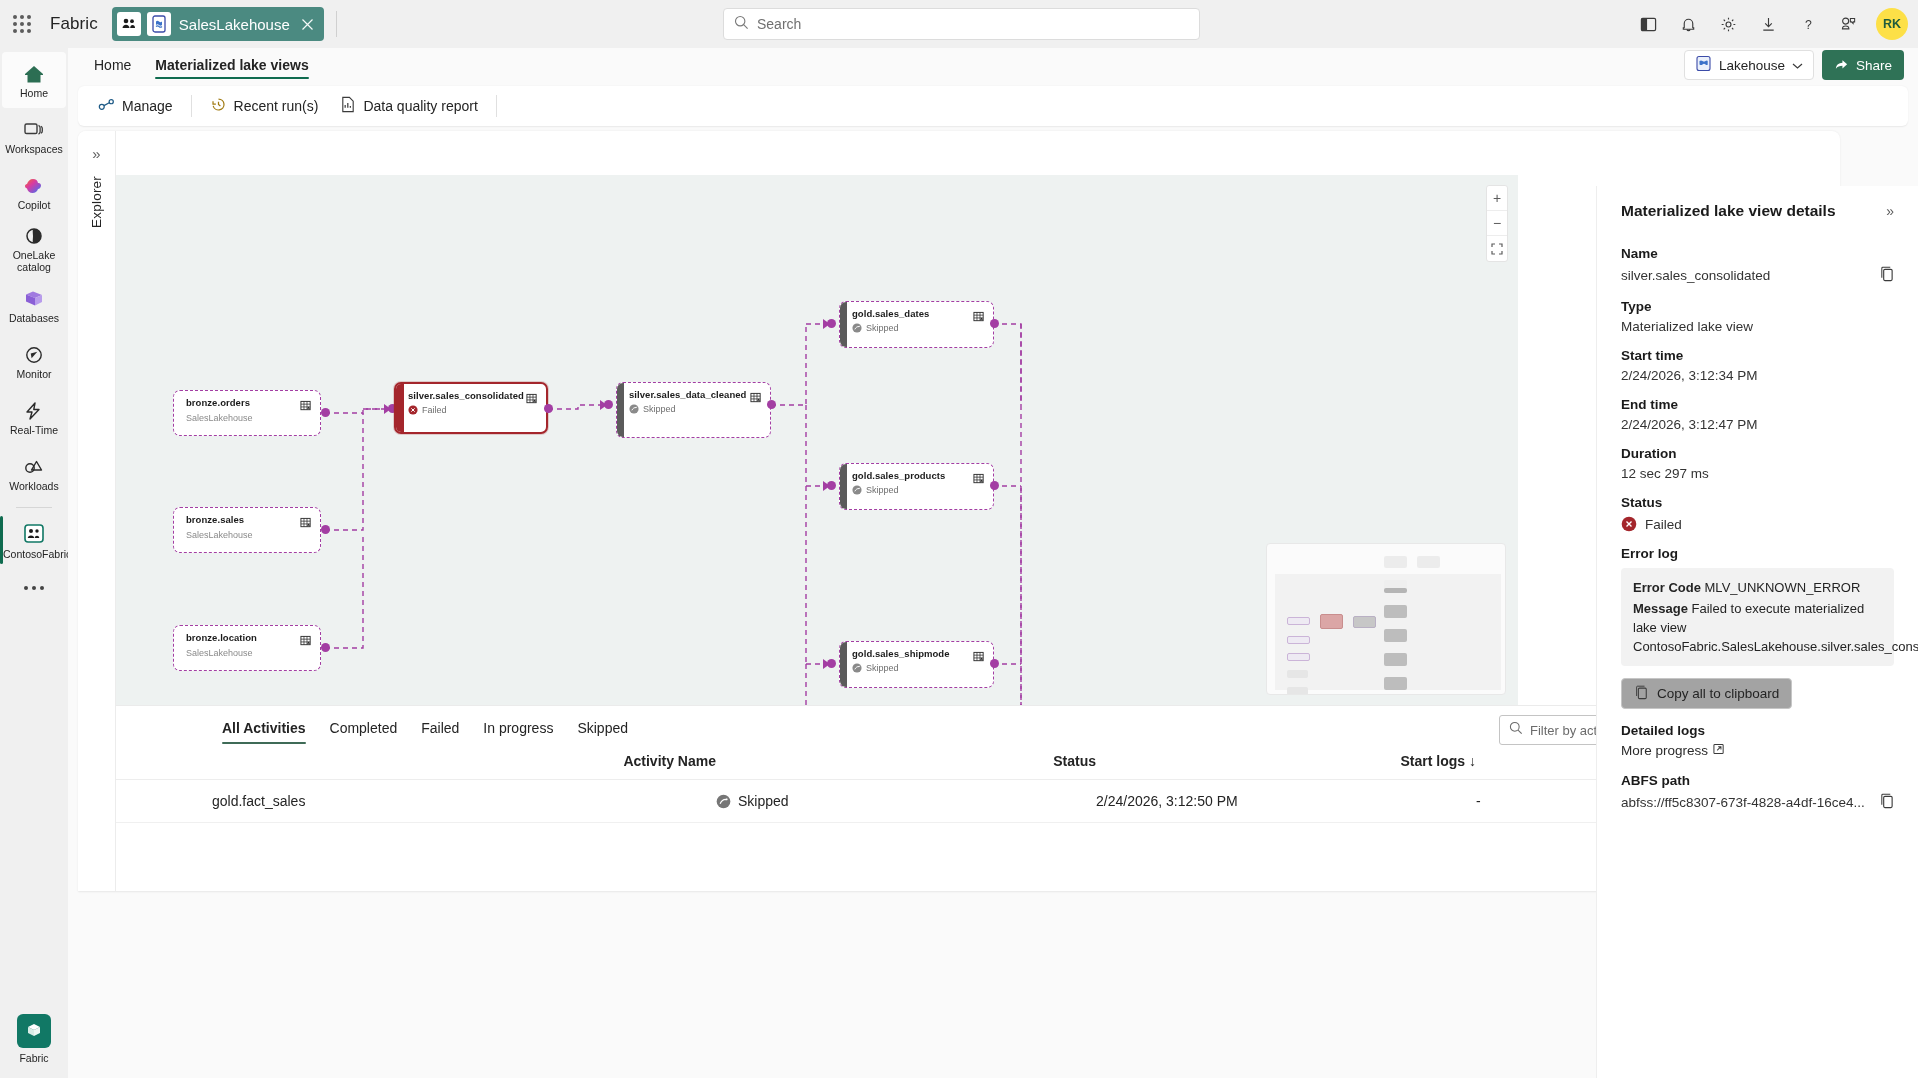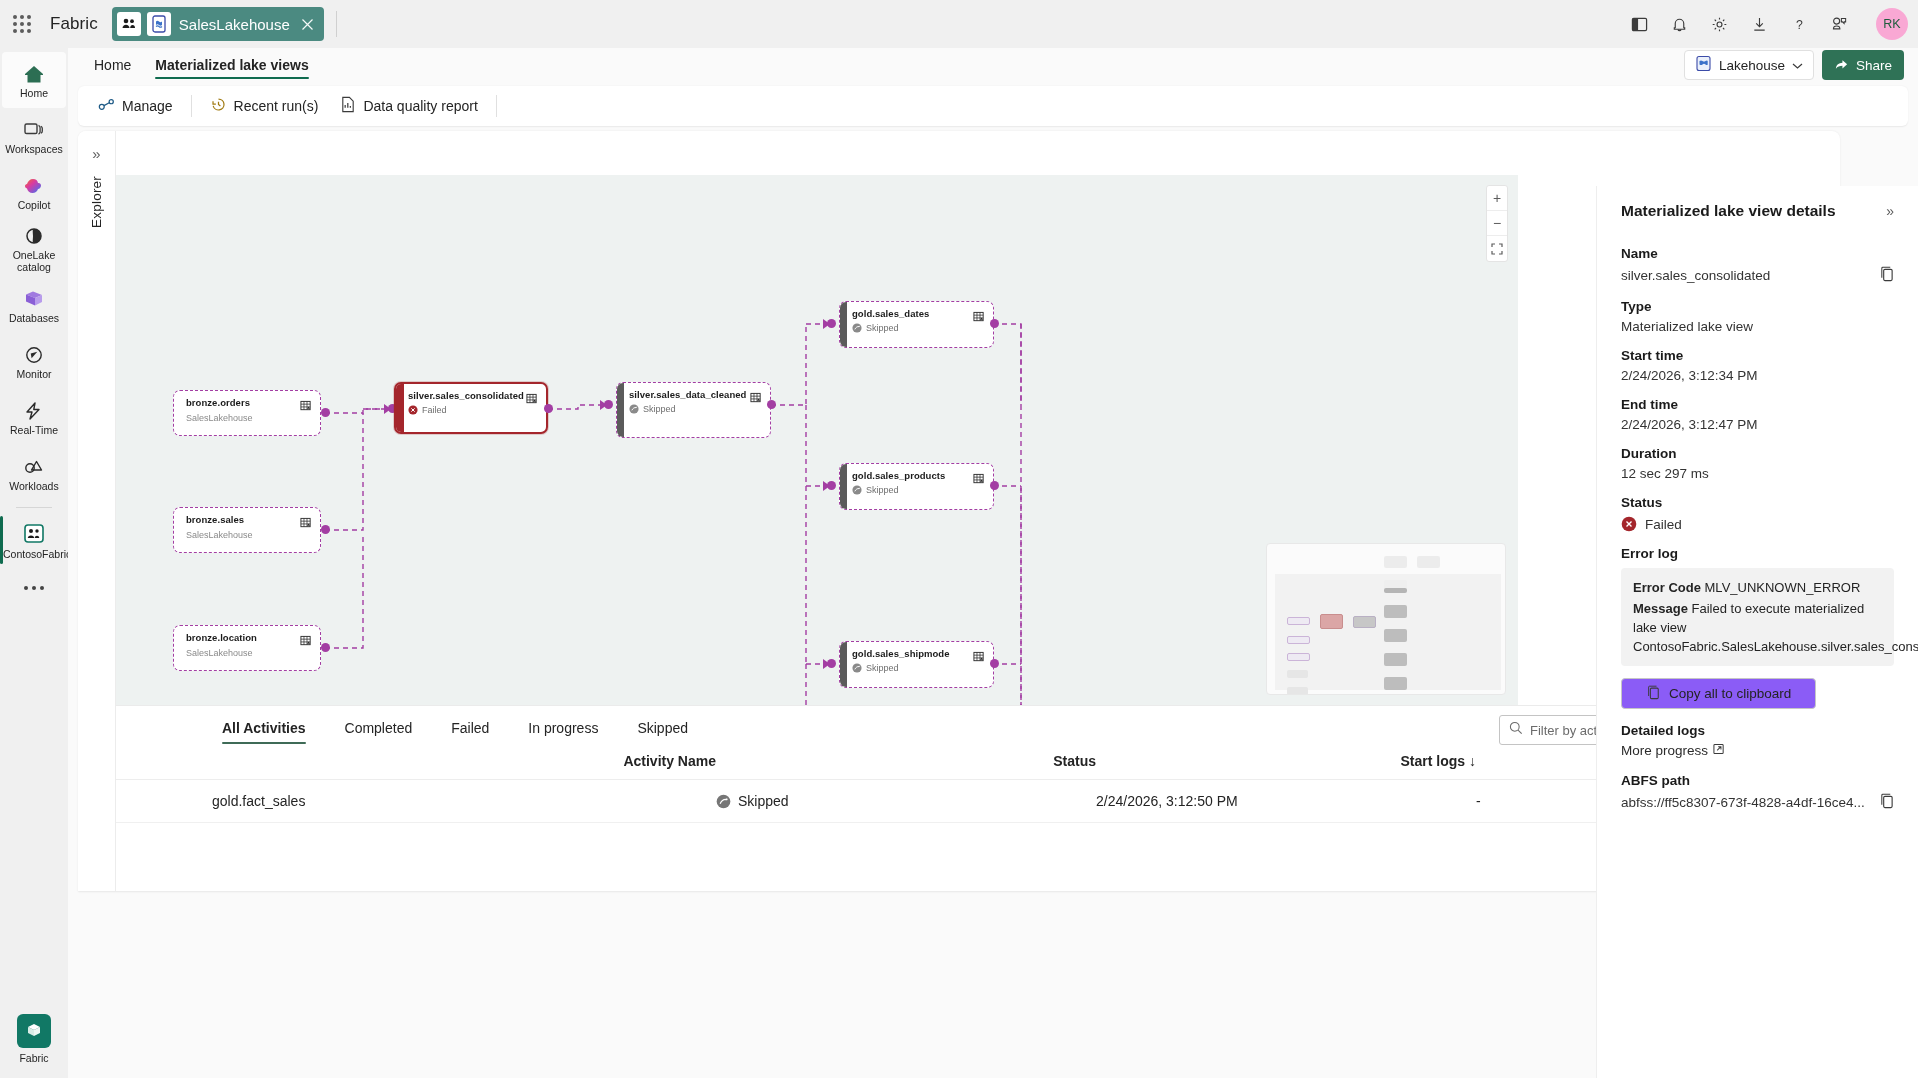--- a/index.html
+++ b/index.html
@@ -34,23 +34,23 @@
   .search-wrap { position: absolute; left: 723px; top: 8px; width: 477px; height: 32px; }
   .search-box {
     width: 100%; height: 100%; background: #fff; border: 1px solid #dcdcdc; border-radius: 4px;
     display: flex; align-items: center; padding: 0 10px; gap: 8px; cursor: text;
   }
   .search-ph { font-size: 14px; color: #707070; }
 
   .topright { position: absolute; right: 10px; top: 0; height: 48px; display: flex; align-items: center; gap: 4px; }
   .ticon { width: 36px; height: 36px; display: flex; align-items: center; justify-content: center; border-radius: 4px; cursor: pointer; }
   .avatar {
-    width: 32px; height: 32px; border-radius: 50%; background: #f9a8d4; color: #1f5c3d;
-    font-size: 12.5px; font-weight: 400; display: flex; align-items: center; justify-content: center;
-    margin-left: 15px; cursor: pointer;
+    width: 32px; height: 32px; border-radius: 50%; background: #fde047; color: #1f5c3d;
+    font-size: 12.5px; font-weight: 700; display: flex; align-items: center; justify-content: center;
+    margin-left: 6px; cursor: pointer;
   }
 
   
   .rail {
     position: absolute; left: 0; top: 48px; width: 68px; height: 1030px;
     background: #f0f0f0; display: flex; flex-direction: column; align-items: center; padding-top: 4px;
   }
   .rail-item {
     width: 64px; min-height: 56px; display: flex; flex-direction: column; align-items: center;
     justify-content: center; gap: 2px; cursor: pointer; border-radius: 4px; padding: 5px 2px 4px;
@@ -166,21 +166,21 @@
     background: #fbfbfb; border: 1px solid #e8e8e8; border-radius: 4px; overflow: hidden;
   }
   .mm-view { position: absolute; left: 8px; top: 30px; right: 4px; bottom: 4px; background: #f2f2f2; }
   .mm-box { position: absolute; border-radius: 2px; }
 
   
   .activities {
     position: absolute; left: 38px; right: 0; bottom: 0; height: 186px; background: #fff;
     border-top: 1px solid #ebebeb;
   }
-  .act-tabs { display: flex; align-items: flex-start; gap: 19px; padding: 12px 0 0 96px; position: relative; }
+  .act-tabs { display: flex; align-items: flex-start; gap: 4px; padding: 12px 0 0 96px; position: relative; }
   .atab { font-size: 14px; color: #242424; padding: 2px 10px 9px; cursor: pointer; position: relative; }
   .atab.active { font-weight: 600; }
   .atab.active::after { content: ''; position: absolute; left: 10px; right: 10px; bottom: 1px; height: 2.5px; background: #3f6b57; border-radius: 2px; }
   .filter-wrap { position: absolute; right: 58px; top: 9px; display: flex; align-items: center; gap: 8px; }
   .filter-box {
     width: 252px; height: 30px; border: 1px solid #c4c4c4; border-radius: 3px;
     display: flex; align-items: center; padding: 0 9px; gap: 7px; background: #fff; cursor: text;
   }
   .filter-ph { font-size: 13px; color: #6b6b6b; }
   .collapse-ic { font-size: 16px; color: #3f3f3f; padding: 4px; cursor: pointer; }
@@ -214,21 +214,21 @@
   .det-val span.txt { overflow: hidden; text-overflow: ellipsis; white-space: nowrap; }
   .copy-ic { cursor: pointer; flex: none; }
   .status-row { display: flex; align-items: center; gap: 8px; margin-top: 6px; font-size: 13.5px; color: #333; }
   .errbox {
     margin-top: 7px; background: #f2f2f2; border-radius: 4px; padding: 10px 12px;
     font-size: 13px; color: #242424; line-height: 19px;
   }
   .errbox b { font-weight: 700; }
   .copyall {
     margin-top: 12px; display: inline-flex; align-items: center; gap: 9px; height: 31px;
-    padding: 0 24px; background: #8b5cf6; border: 1px solid #c6c6c6; border-radius: 4px;
+    padding: 0 12px; background: #a3a3a3; border: 1px solid #c6c6c6; border-radius: 4px;
     font-size: 13.5px; color: #242424; cursor: pointer;
   }
   .link { color: #2b2b2b; font-size: 13.5px; display: inline-flex; align-items: center; gap: 5px; cursor: pointer; margin-top: 5px; }
 </style>
 </head>
 <body>
 
 <div class="app">
 
   <div class="topbar">
@@ -264,20 +264,31 @@
       </div>
       <div class="ws-name">SalesLakehouse</div>
       <div class="ws-x">
         <svg width="13" height="13" viewBox="0 0 13 13">
             <path d="M1.5 1.5 11.5 11.5M11.5 1.5 1.5 11.5" stroke="#fff" stroke-width="1.2" fill="none"></path>
           </svg>
       </div>
     </div>
     <div class="vsep"></div>
 
+    <div class="search-wrap">
+      <div class="search-box">
+        <span>
+          <svg width="15" height="15" viewBox="0 0 16 16">
+              <circle cx="6.6" cy="6.6" r="5" stroke="#7a7a7a" stroke-width="1.2" fill="none"></circle>
+              <path d="M10.3 10.3 14.5 14.5" stroke="#7a7a7a" stroke-width="1.2"></path>
+            </svg>
+        </span>
+        <span class="search-ph">Search</span>
+      </div>
+    </div>
 
     <div class="topright">
       <div class="ticon">
         <svg width="17" height="17" viewBox="0 0 18 18">
             <rect x="1.5" y="2.5" width="15" height="13" rx="1.4" stroke="#3b3b3b" stroke-width="1.3" fill="none"></rect>
             <rect x="1.5" y="2.5" width="6" height="13" fill="#3b3b3b"></rect>
           </svg>
       </div>
       <div class="ticon">
         <svg width="17" height="17" viewBox="0 0 18 18">

